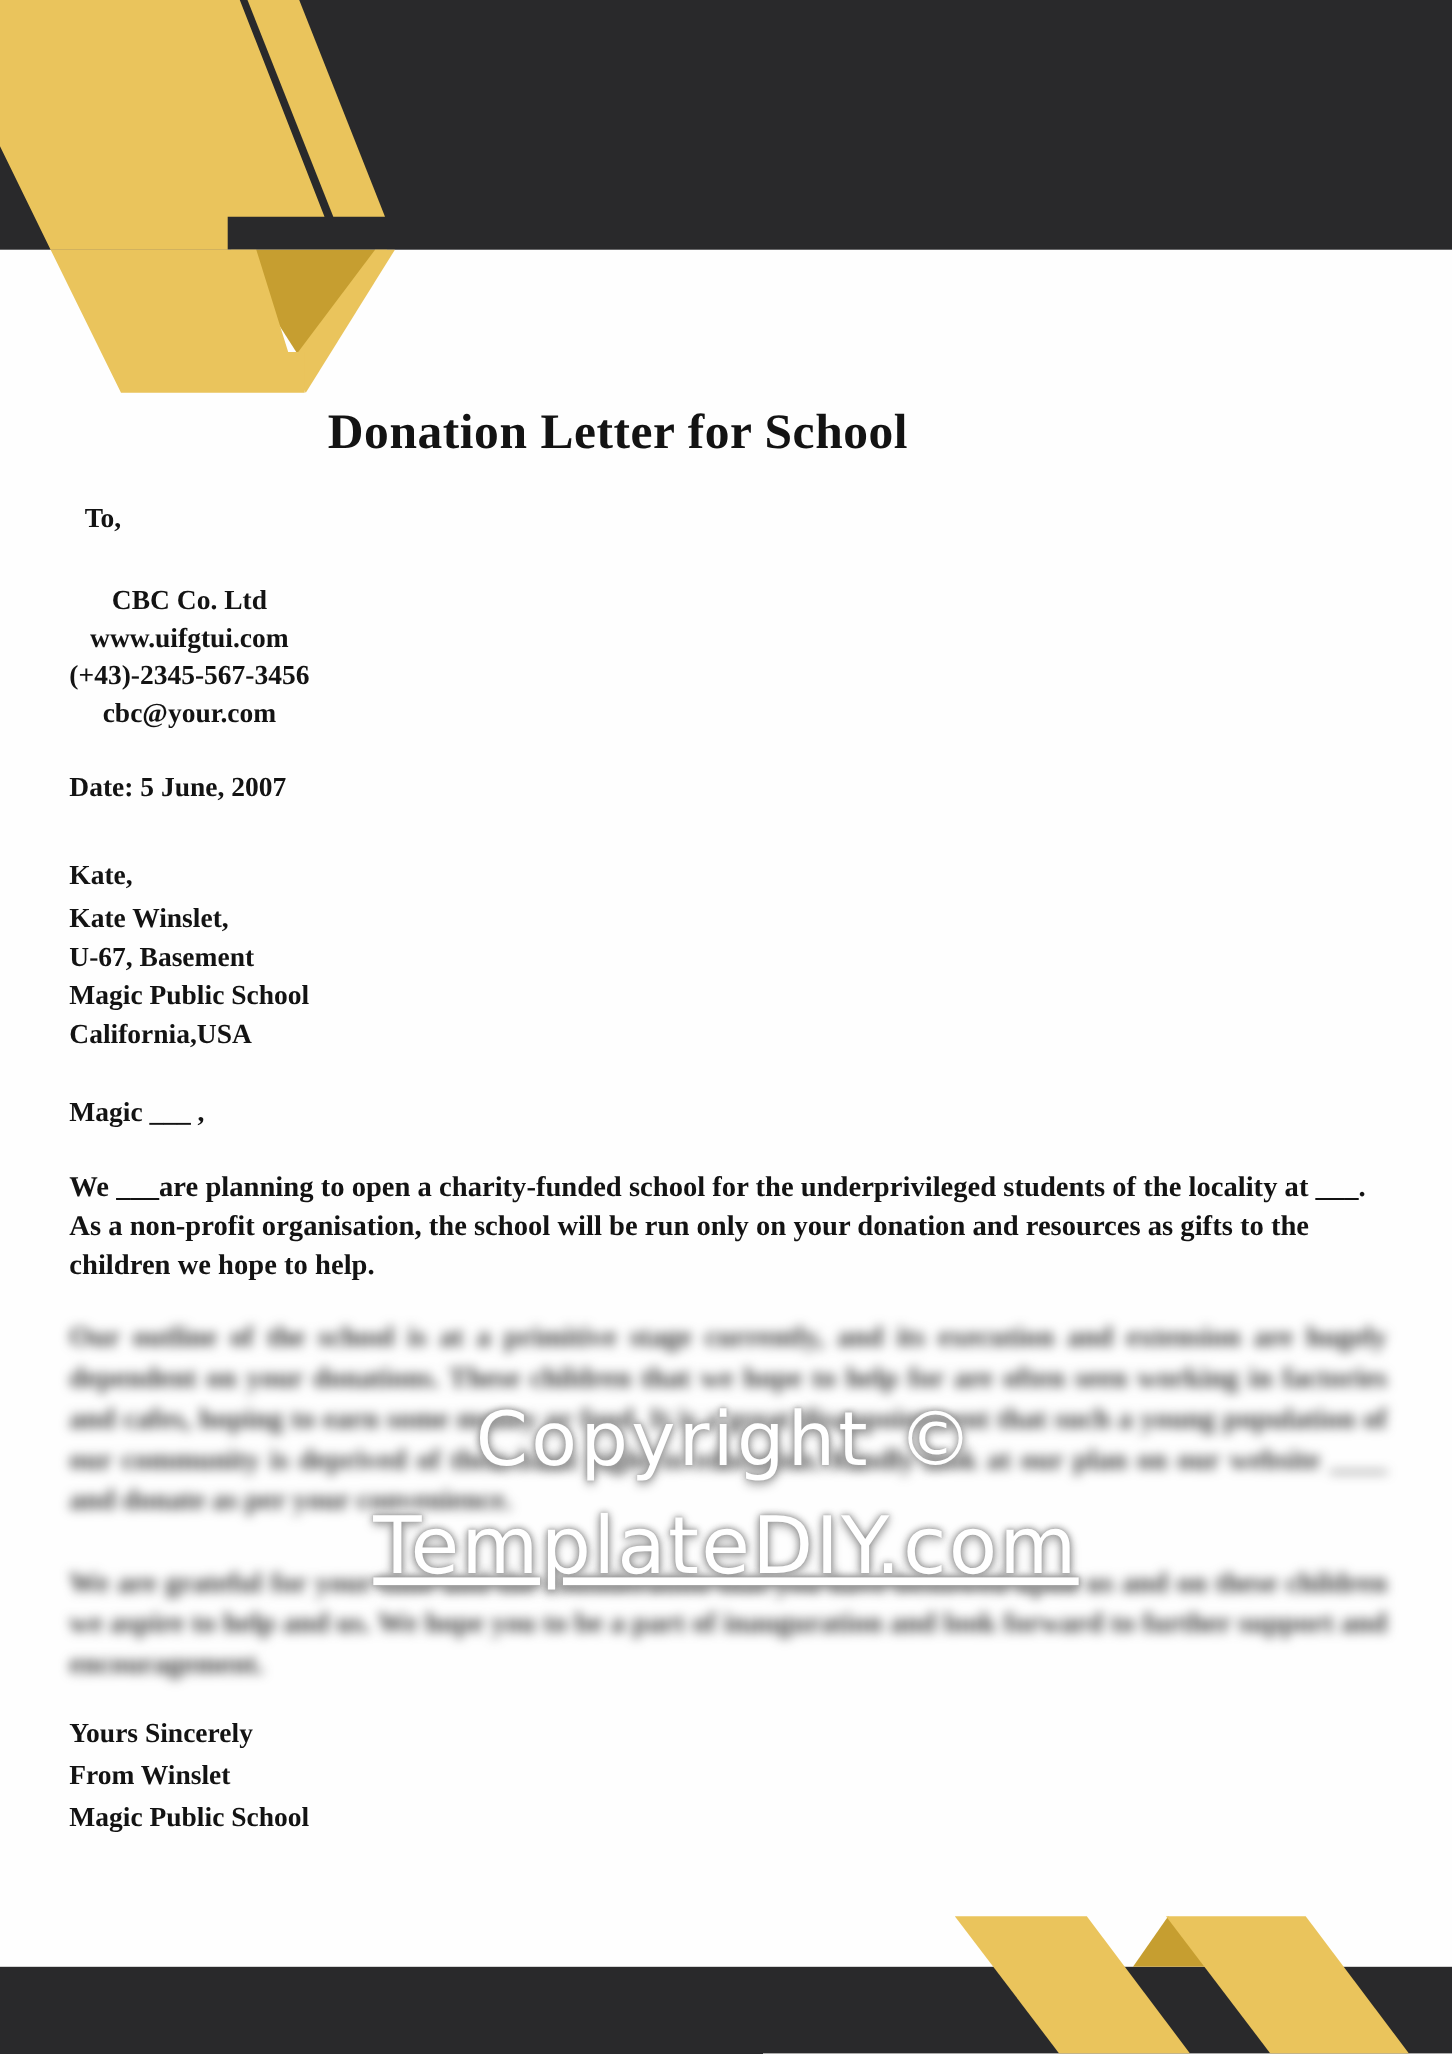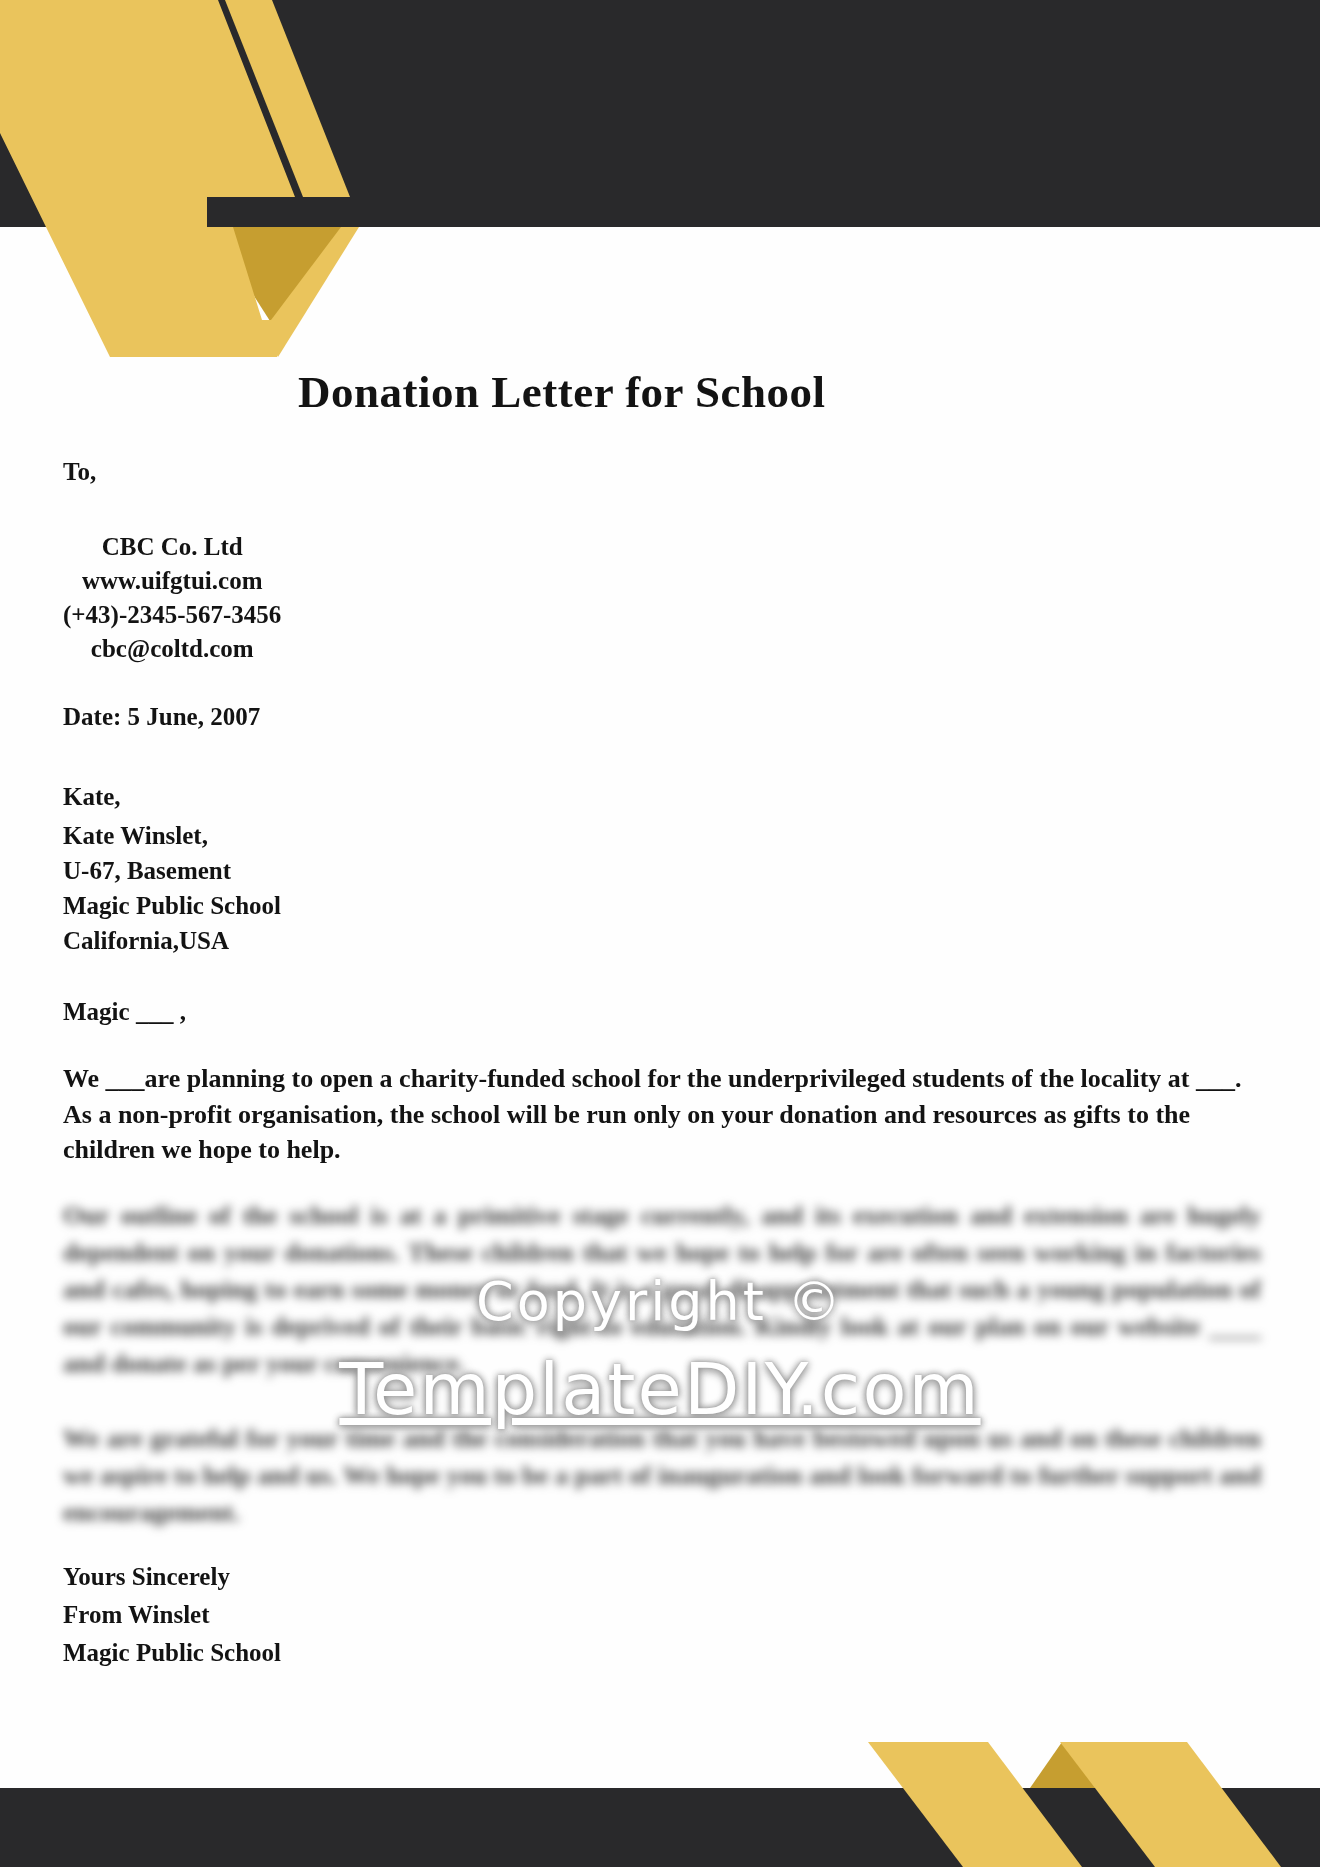--- a/index.html
+++ b/index.html
@@ -27,21 +27,21 @@
   .blurred {
     filter: blur(5px); color: #3c3c3c; line-height: 37px; text-align: justify;
   }
   .watermark {
     position: absolute; left: 0; width: 1320px; top: 1270px; text-align: center;
     font-family: "DejaVu Sans", "Liberation Sans", sans-serif; font-weight: 400;
     color: #ffffff; z-index: 5; filter: blur(0.6px);
     pointer-events: none;
   }
   .watermark .wm1 {
-    font-size: 54px; letter-spacing: 3px;
+    font-size: 68px; letter-spacing: 3px;
     text-shadow: 0 0 7px #8d8d8d, 0 0 2px #b5b5b5, 0 3px 10px #9a9a9a;
   }
   .watermark .wm2 {
     margin-top: 14px; font-size: 72px; letter-spacing: 2px;
     text-shadow: 0 0 7px #8d8d8d, 0 0 2px #b5b5b5, 0 3px 10px #9a9a9a;
     text-decoration: underline;
   }
 </style>
 </head>
 <body>
@@ -52,27 +52,27 @@
     <rect x="0" y="0" width="1320" height="227" fill="#29292b"></rect>
     <polygon points="225,0 272,0 350,197 303,197" fill="#eac45c"></polygon>
     <polygon points="-70,0 218,0 295,197 207,197 207,227 46,227 0,133" fill="#eac45c"></polygon>
     <polygon points="210,227 352,227 277,332" fill="#c69e30"></polygon>
     <polygon points="341,227 359,227 278,357 262,332" fill="#eac45c"></polygon>
     <polygon points="46,227 233,227 262,320 277,320 277,357 110,357" fill="#eac45c"></polygon>
   </svg>
 
   <h1 class="title">Donation Letter for School</h1>
 
-  <div class="tblock" style="top:458px;">To,</div>
+  <div class="tblock" style="top:458px;margin-left:14px;">To,</div>
 
   <div class="tblock lh34" style="top:530px;">
     <div>CBC Co. Ltd</div>
     <div>www.uifgtui.com</div>
     <div>(+43)-2345-567-3456</div>
-    <div>cbc@coltd.com</div>
+    <div>cbc@your.com</div>
   </div>
 
   <div class="tblock" style="top:703px;">Date: 5 June, 2007</div>
 
   <div class="tblock" style="top:783px;">Kate,</div>
 
   <div class="tblock lh35" style="top:818px;">
     <div>Kate Winslet,</div>
     <div>U-67, Basement</div>
     <div>Magic Public School</div>

